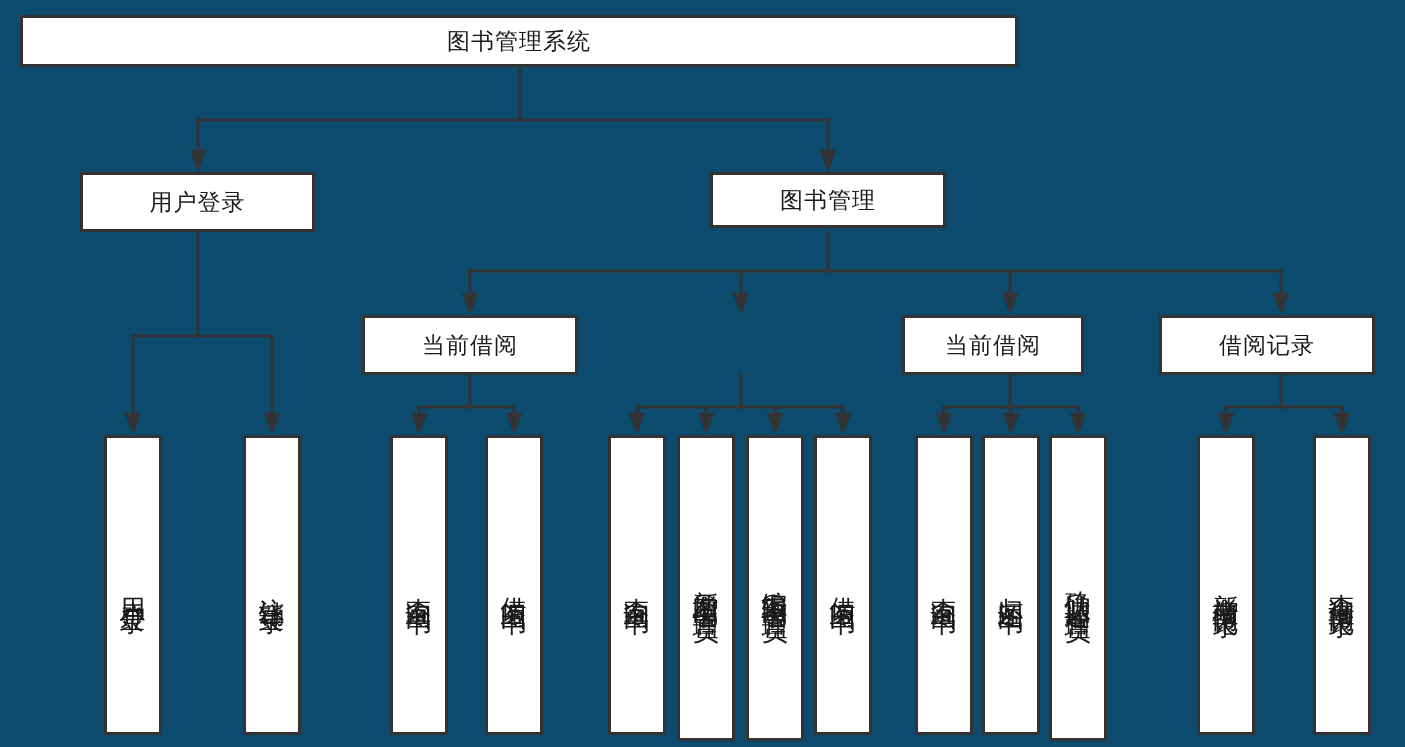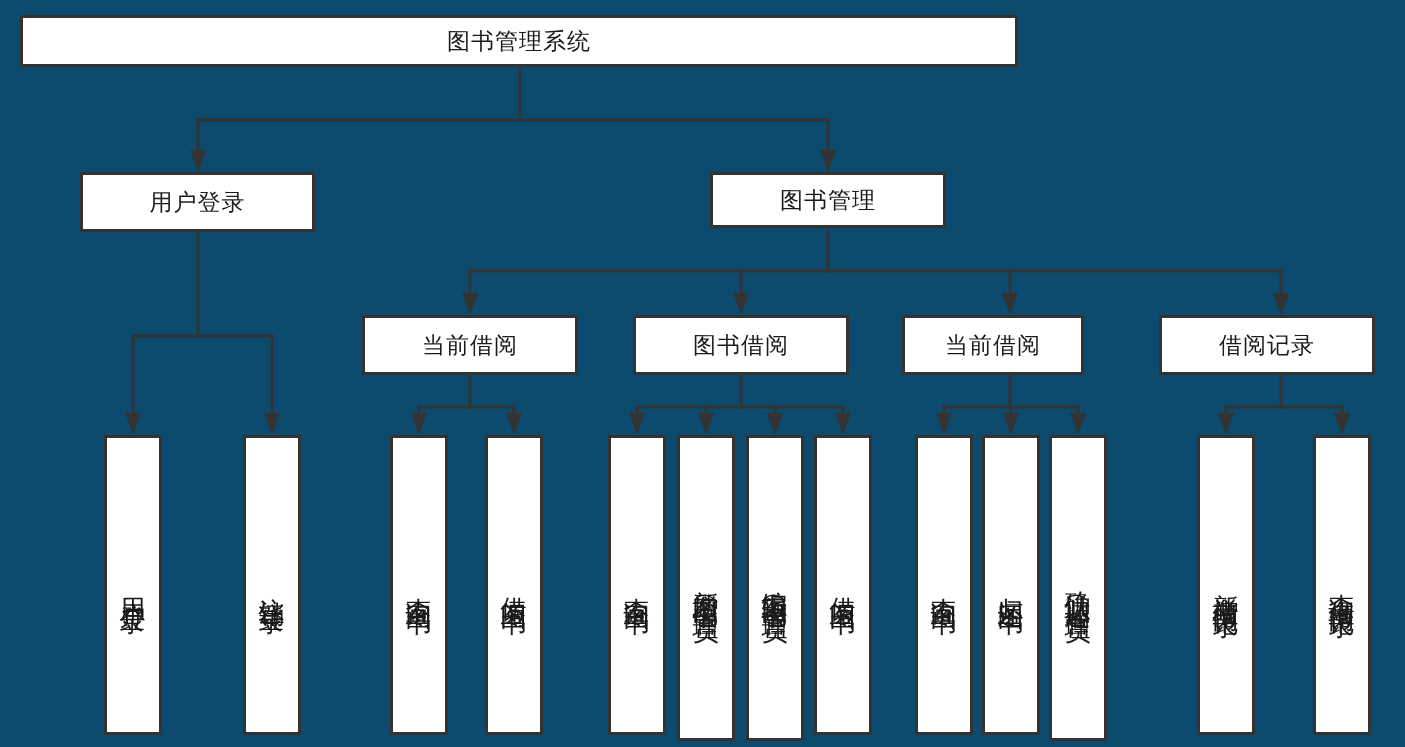--- a/index.html
+++ b/index.html
@@ -136,23 +136,20 @@
   <div class="node" style="left:80px;top:172px;width:235px;height:60px">
     <span class="lbl">用户登录</span>
   </div>
   <div class="node" style="left:710px;top:172px;width:236px;height:56px">
     <span class="lbl">图书管理</span>
   </div>
 
   <div class="node" style="left:362px;top:315px;width:216px;height:60px">
     <span class="lbl">当前借阅</span>
   </div>
-  <div class="node" style="left:633px;top:315px;width:216px;height:60px">
-    <span class="lbl">图书借阅</span>
-  </div>
   <div class="node" style="left:902px;top:315px;width:182px;height:60px">
     <span class="lbl">当前借阅</span>
   </div>
   <div class="node" style="left:1159px;top:315px;width:216px;height:60px">
     <span class="lbl">借阅记录</span>
   </div>
 
   <div class="leaf" style="left:104px">
     <span class="vtext">用户登录</span>
   </div>

